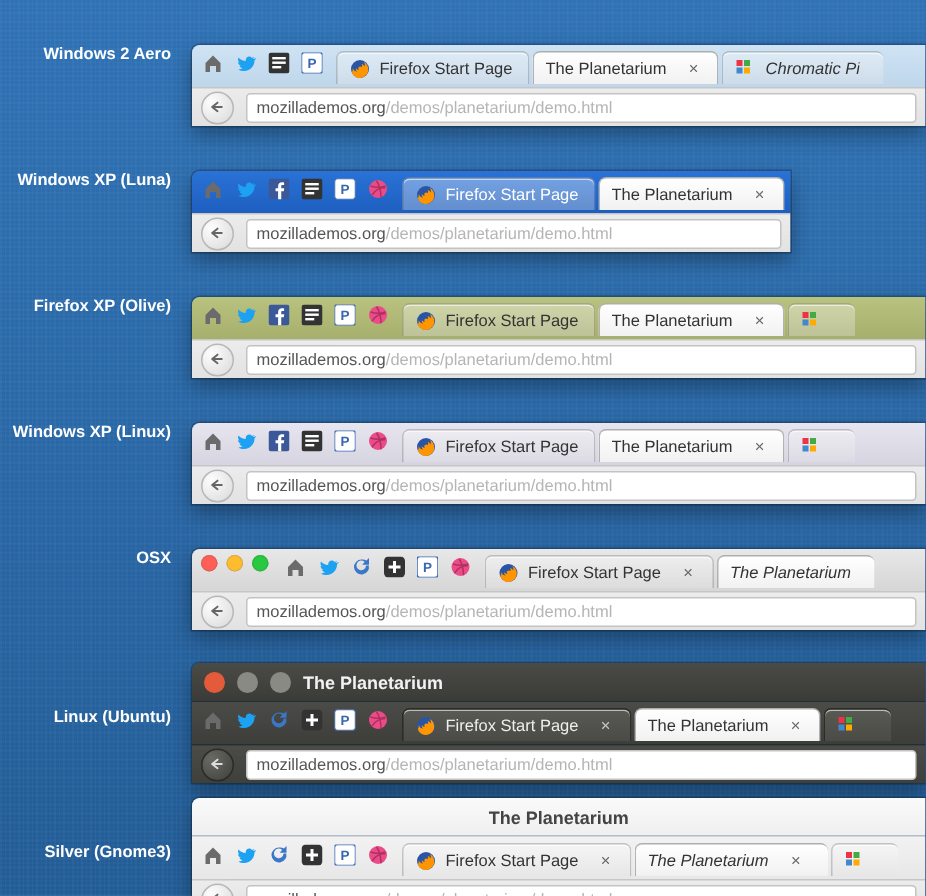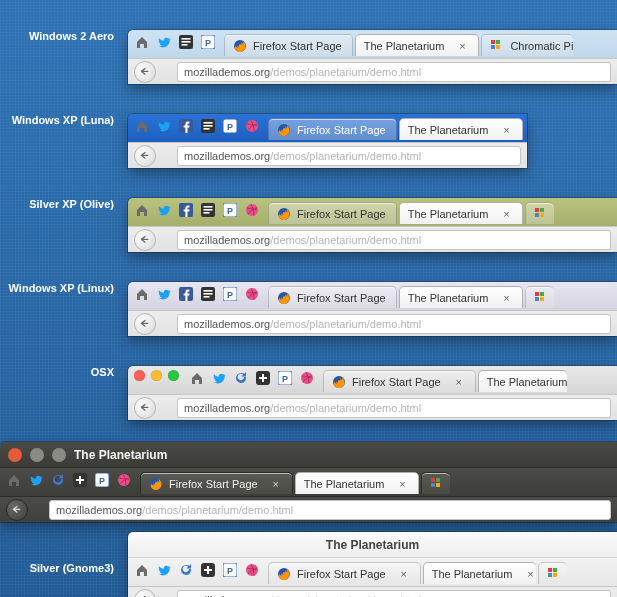--- a/index.html
+++ b/index.html
@@ -59,21 +59,21 @@
   .tab.active {
     background: linear-gradient(#ffffff, #f1f1f1);
     border-color: rgba(0,0,0,0.28);
   }
   .tab .t-label { overflow: hidden; text-overflow: ellipsis; white-space: nowrap; }
   .tab .close {
     width: 12px; height: 12px; margin-left: 6px;
     display: inline-flex; align-items: center; justify-content: center;
     color: #666; font-size: 11px; border-radius: 2px;
   }
-  .tab.cut { padding-right: 0; border-right: none; }
+  .tab.cut { padding-right: 16px; border-right: none; font-style: italic; }
   .fav { width: 14px; height: 14px; display:inline-flex; align-items:center; justify-content:center; }
   .fav svg { width: 14px; height: 14px; }
 
   .urlbar {
     display: flex; align-items: center; gap: 8px;
     height: 26px; padding: 3px 6px;
     background: linear-gradient(#ececec, #e2e2e2);
     border-top: 1px solid rgba(0,0,0,0.12);
   }
   .nav-back {
@@ -81,21 +81,21 @@
     background: radial-gradient(circle at 30% 30%, #fdfdfd, #d9d9d9);
     border: 1px solid #b7b7b7;
     display:flex;align-items:center;justify-content:center;
     color:#666;
   }
   .nav-back svg { width: 10px; height: 10px; }
   .addr {
     flex: 1 1 auto; height: 20px;
     background: #fff; border: 1px solid #c3c3c3; border-radius: 3px;
     display: flex; align-items: center; padding: 0 6px;
-    color: #999; font-size: 11px; overflow: hidden; white-space: nowrap; margin-left: 13px;
+    color: #999; font-size: 11px; overflow: hidden; white-space: nowrap;
   }
   .addr .host { color: #555; }
   .addr .path { color: #b5b5b5; }
 
   
   .theme-aero .tabstrip   { background: linear-gradient(#cfe3f4, #bfd6ea); }
   .theme-luna .tabstrip   { background: linear-gradient(#2a72d6, #1d5fc0); }
   .theme-luna .tab.bg .t-label { color:#fff; }
   .theme-olive .tabstrip  { background: linear-gradient(#b9c27f, #a6af6c); }
   .theme-silver .tabstrip { background: linear-gradient(#e7e5ef, #d6d4e0); }
@@ -299,21 +299,21 @@
             </svg>
           </div>
     <div class="addr">
       <span class="host">mozillademos.org</span>
             <span class="path">/demos/planetarium/demo.html</span>
     </div>
   </div>
       </div>
   </div>
     <div class="row" style="position:absolute;left:0;top:198px;width:617px">
-    <div class="label">Silver XP (Olive)</div>
+    <div class="label">Firefox XP (Olive)</div>
     <div class="window theme-olive">
         <div class="tabstrip">
           <span class="tool-icons">
             <span class="ico">
               <svg viewBox="0 0 14 14">
                 <use href="#i-home"></use>
               </svg>
             </span>
             <span class="ico">
               <svg viewBox="0 0 14 14">
@@ -504,20 +504,21 @@
             </svg>
           </div>
     <div class="addr">
       <span class="host">mozillademos.org</span>
             <span class="path">/demos/planetarium/demo.html</span>
     </div>
   </div>
       </div>
   </div>
     <div class="row" style="position:absolute;left:0;top:442px;width:617px">
+    <div class="label label--2">Linux (Ubuntu)</div>
     <div class="window theme-ubuntu">
         <div class="ubuntu-titlebar">
       <span class="ubtn close"></span>
       <span class="ubtn min"></span>
       <span class="ubtn max"></span>
       <span>The Planetarium</span>
     </div>
         <div class="tabstrip">
           <span class="tool-icons">
             <span class="ico">

